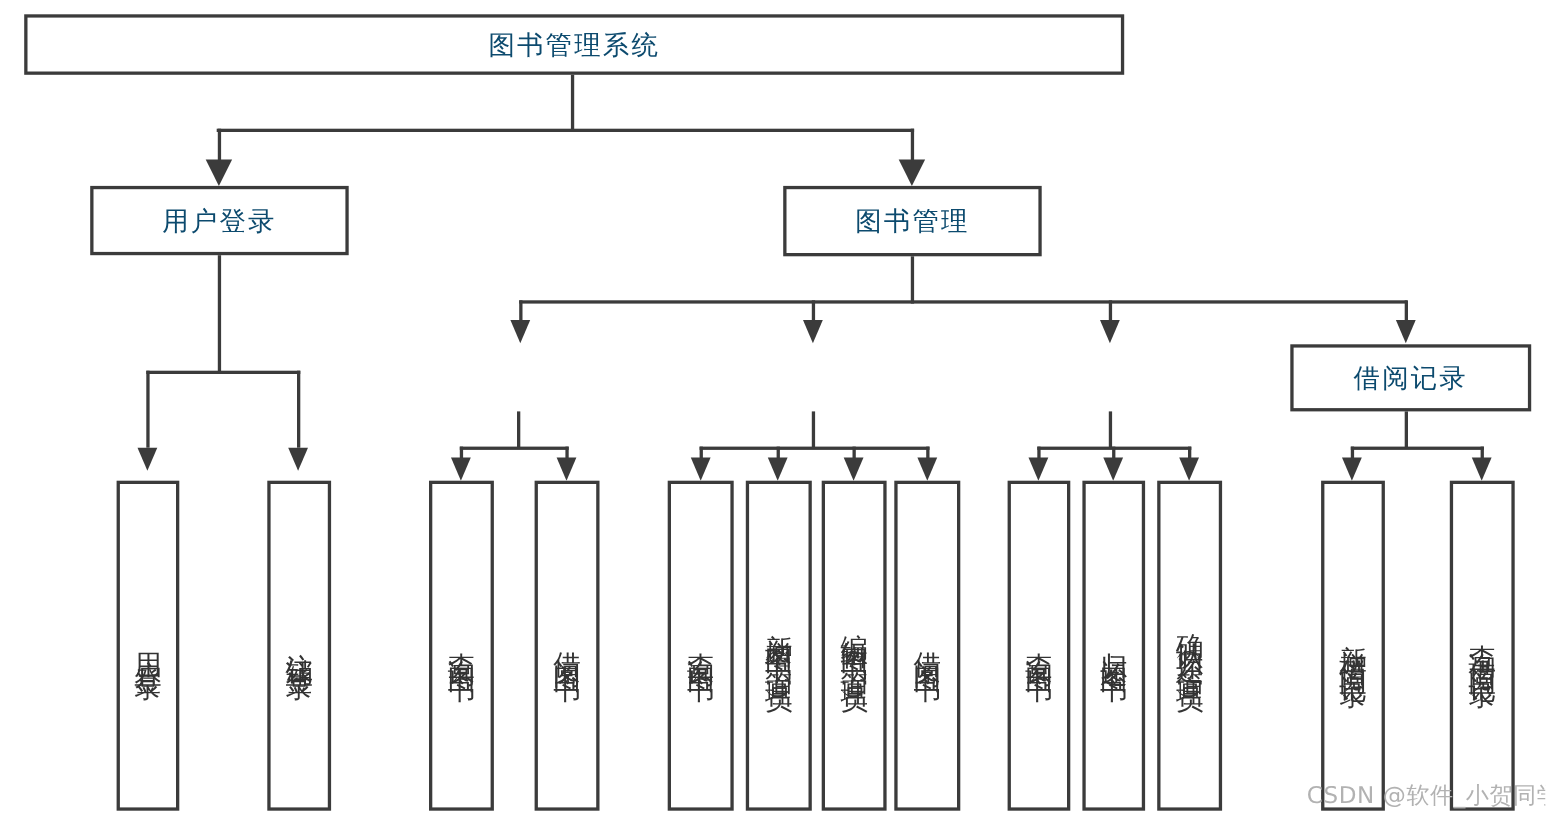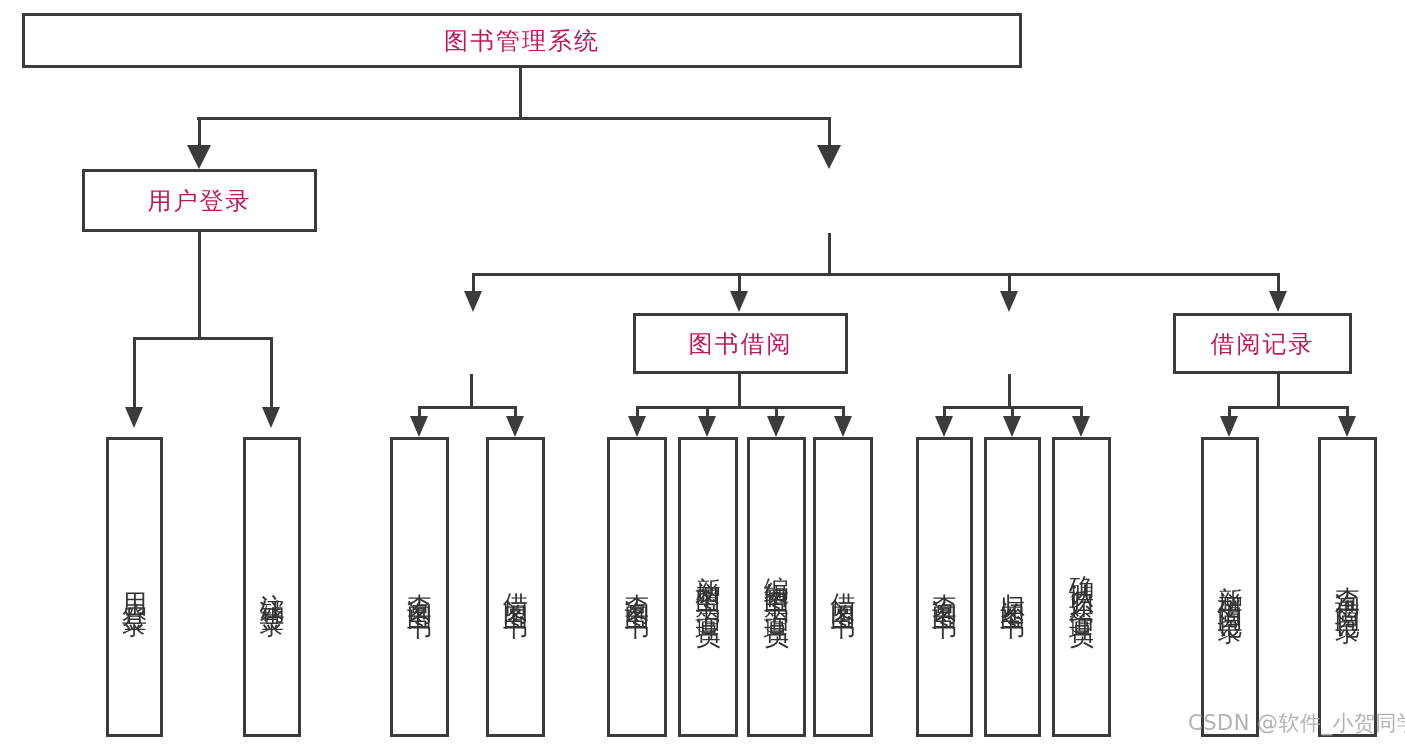--- a/index.html
+++ b/index.html
@@ -9,21 +9,21 @@
     background:#ffffff;
     overflow:hidden;
     font-family:"DejaVu Sans","Liberation Sans",sans-serif;
   }
   .box {
     position:absolute;
     box-sizing:border-box;
     border:3px solid #3b3b3b;
     background:#ffffff;
     display:flex; align-items:center; justify-content:center;
-    font-size:24px; letter-spacing:2px; color:#be185d;
+    font-size:24px; letter-spacing:2px; color:#0c4a6e;
     white-space:nowrap;
   }
   .vbox {
     position:absolute;
     box-sizing:border-box;
     border:3px solid #3b3b3b;
     background:#ffffff;
     display:flex; align-items:center; justify-content:center;
     writing-mode:vertical-rl;
     font-size:25px; letter-spacing:7px; line-height:1;
@@ -60,41 +60,41 @@
   <div class="box" style="left:22px;top:13px;width:1000px;height:55px">图书管理系统</div>
 
   <div class="v" style="left:519px;top:68px;height:52px"></div>
   <div class="h" style="left:197px;top:117px;width:634px"></div>
   <div class="v" style="left:198px;top:117px;height:32px"></div>
   <div class="arr-big" style="left:187px;top:145px"></div>
   <div class="v" style="left:828px;top:117px;height:32px"></div>
   <div class="arr-big" style="left:817px;top:145px"></div>
 
   <div class="box" style="left:82px;top:169px;width:235px;height:63px">用户登录</div>
+  <div class="box" style="left:712px;top:169px;width:235px;height:64px">图书管理</div>
 
   <div class="v" style="left:198px;top:232px;height:108px"></div>
   <div class="h" style="left:133px;top:337px;width:140px"></div>
   <div class="v" style="left:133px;top:337px;height:70px"></div>
   <div class="arr" style="left:125px;top:407px"></div>
   <div class="v" style="left:270px;top:337px;height:70px"></div>
   <div class="arr" style="left:262px;top:407px"></div>
 
   <div class="v" style="left:828px;top:233px;height:43px"></div>
   <div class="h" style="left:472px;top:273px;width:807px"></div>
   <div class="v" style="left:472px;top:273px;height:20px"></div>
   <div class="arr" style="left:464px;top:291px"></div>
   <div class="v" style="left:738px;top:273px;height:20px"></div>
   <div class="arr" style="left:730px;top:291px"></div>
   <div class="v" style="left:1008px;top:273px;height:20px"></div>
   <div class="arr" style="left:1000px;top:291px"></div>
   <div class="v" style="left:1277px;top:273px;height:20px"></div>
   <div class="arr" style="left:1269px;top:291px"></div>
 
-  <div class="box" style="left:633px;top:313px;width:215px;height:61px">图书借阅</div>
-  <div class="box" style="left:1173px;top:313px;width:179px;height:61px">借阅记录</div>
+  <div class="box" style="left:1173px;top:313px;width:219px;height:61px">借阅记录</div>
 
   <div class="v" style="left:470px;top:374px;height:33px"></div>
   <div class="h" style="left:418px;top:406px;width:99px"></div>
   <div class="v" style="left:418px;top:406px;height:12px"></div>
   <div class="arr" style="left:410px;top:416px"></div>
   <div class="v" style="left:514px;top:406px;height:12px"></div>
   <div class="arr" style="left:506px;top:416px"></div>
 
   <div class="v" style="left:738px;top:374px;height:33px"></div>
   <div class="h" style="left:636px;top:406px;width:209px"></div>

